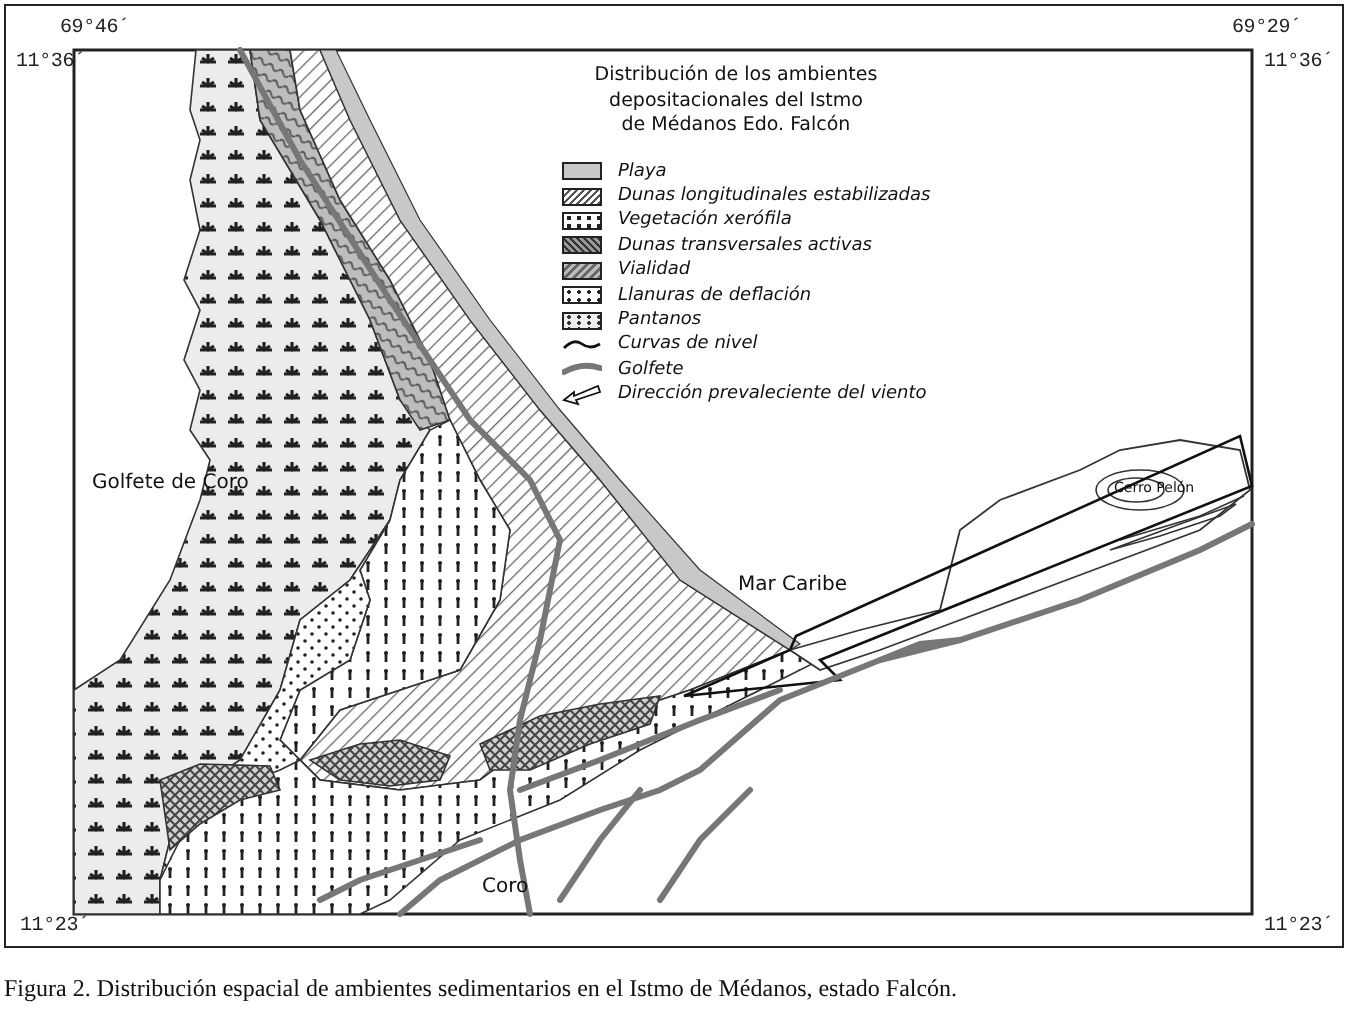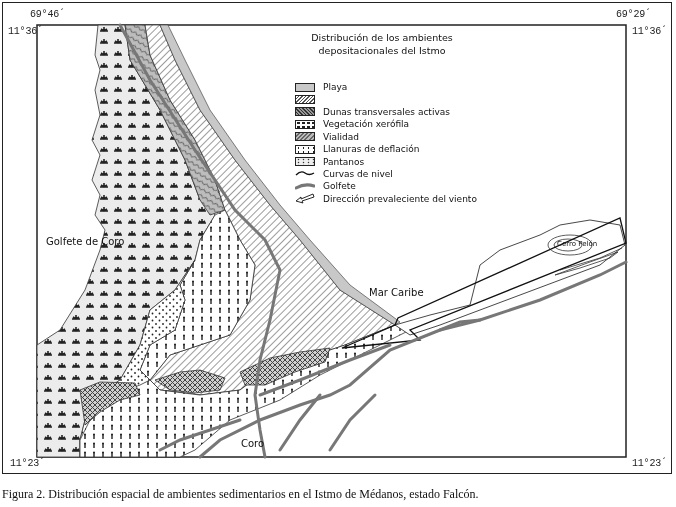--- a/index.html
+++ b/index.html
@@ -1,22 +1,22 @@
 <!DOCTYPE html>
 <html><head>
 <meta charset="utf-8">
 <style>
   html, body { margin: 0; padding: 0; background: #ffffff; }
   body { width: 676px; height: 507px; position: relative; overflow: hidden; font-family: "DejaVu Sans", sans-serif; color: #111; }
   .outer-frame { position: absolute; left: 2px; top: 2px; width: 670px; height: 472px; border: 1px solid #222; box-sizing: border-box; }
   .coord { position: absolute; font-family: Liberation Mono, monospace; font-size: 10px; color: #222; letter-spacing: -0.2px; }
   .map-svg { position: absolute; left: 0; top: 0; }
-  .legend { position: absolute; left: 287px; top: 32px; width: 240px; }
+  .legend { position: absolute; left: 273px; top: 32px; width: 240px; }
   .legend-title { text-align: center; font-size: 9.5px; line-height: 12.5px; width: 180px; margin-left: 5px; }
-  .legend-list { margin-top: 24px; }
+  .legend-list { margin-top: 10px; font-style: italic; }
   .legend-row { display: flex; align-items: center; height: 12.4px; font-size: 9px; }
   .swatch { width: 20px; height: 9px; border: 1px solid #222; margin-left: 8px; margin-right: 8px; box-sizing: border-box; flex: none; }
   .swatch.line { border: none; display: flex; align-items: center; }
   .map-label { position: absolute; font-size: 10px; color: #111; }
   .caption { position: absolute; left: 2px; top: 487px; font-family: "Liberation Serif", "DejaVu Serif", serif; font-size: 12px; color: #111; white-space: nowrap; }
   .bg-playa { background: #c8c8c8; }
   .bg-dlong { background: repeating-linear-gradient(135deg, #fff 0 1.5px, #555 1.5px 2.5px); }
   .bg-dtrans { background: repeating-linear-gradient(45deg, #fff 0 1.5px, #555 1.5px 2.5px), #999; background-blend-mode: multiply; }
   .bg-veg { background: radial-gradient(circle, #222 35%, transparent 40%) 0 0/5px 4px, #fff; }
   .bg-sal { background: repeating-linear-gradient(135deg, #bbb 0 1.5px, #666 1.5px 3px); }
@@ -104,36 +104,38 @@
 <div class="coord" style="left:616px; top:9px;">69°29´</div>
 <div class="coord" style="left:8px; top:26px;">11°36´</div>
 <div class="coord" style="left:632px; top:26px;">11°36´</div>
 <div class="coord" style="left:10px; top:458px;">11°23´</div>
 <div class="coord" style="left:632px; top:458px;">11°23´</div>
 
 <div class="legend">
   <div class="legend-title">
     <div>Distribución de los ambientes</div>
     <div>depositacionales del Istmo</div>
+    <div>de Médanos Edo. Falcón</div>
   </div>
   <div class="legend-list">
     <div class="legend-row">
       <span class="swatch bg-playa"></span>
       <span>Playa</span>
     </div>
     <div class="legend-row">
       <span class="swatch bg-dlong"></span>
+      <span>Dunas longitudinales estabilizadas</span>
+    </div>
+    <div class="legend-row">
+      <span class="swatch bg-veg"></span>
+      <span>Vegetación xerófila</span>
     </div>
     <div class="legend-row">
       <span class="swatch bg-dtrans"></span>
       <span>Dunas transversales activas</span>
-    </div>
-    <div class="legend-row">
-      <span class="swatch bg-veg"></span>
-      <span>Vegetación xerófila</span>
     </div>
     <div class="legend-row">
       <span class="swatch bg-sal"></span>
       <span>Vialidad</span>
     </div>
     <div class="legend-row">
       <span class="swatch bg-llan"></span>
       <span>Llanuras de deflación</span>
     </div>
     <div class="legend-row">

